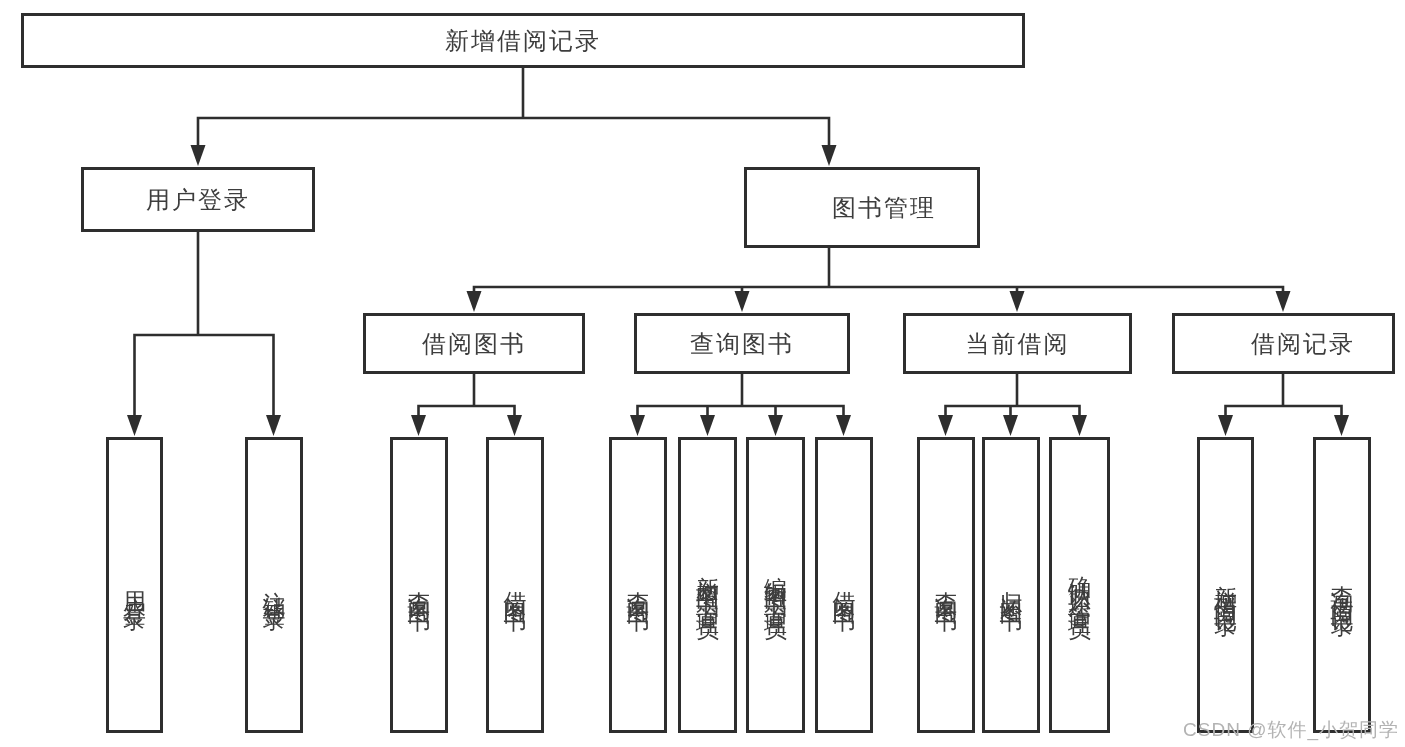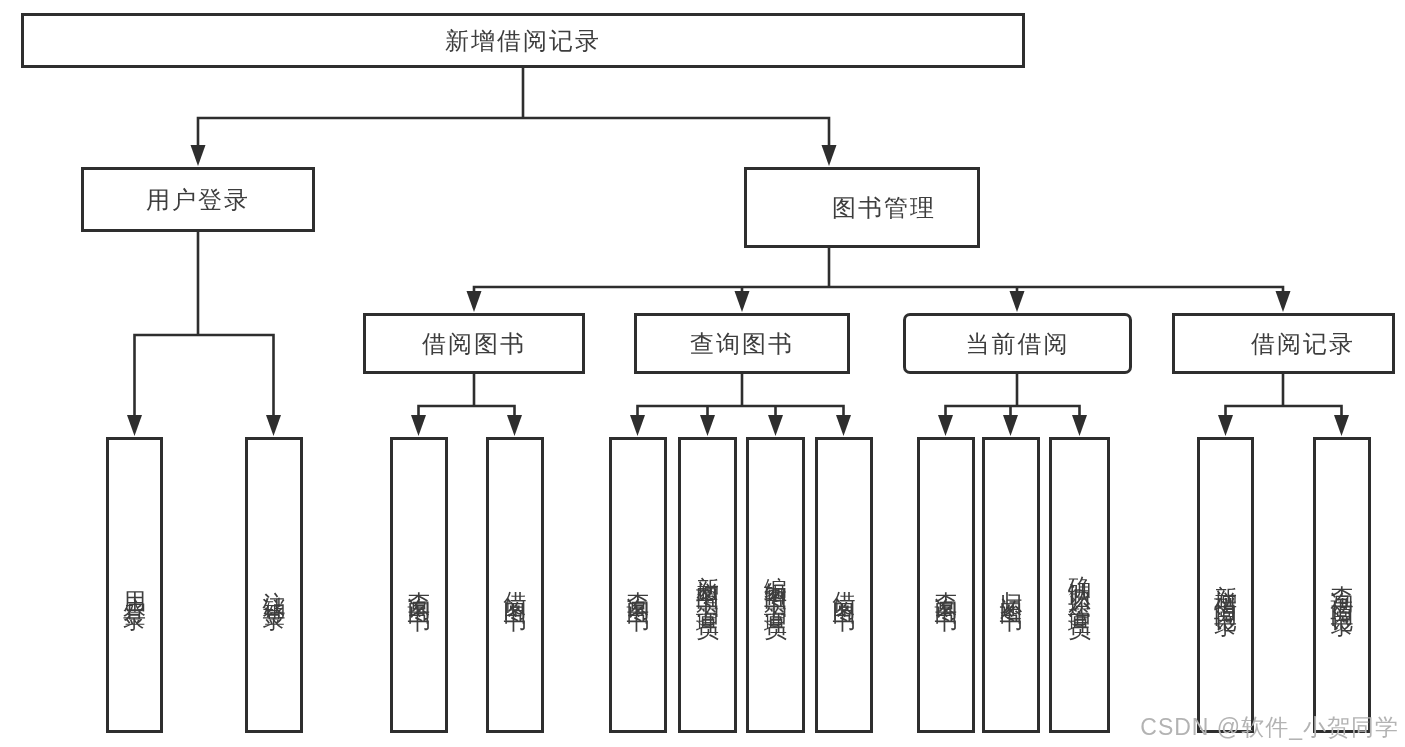--- a/index.html
+++ b/index.html
@@ -28,21 +28,21 @@
     writing-mode:vertical-rl;
     text-orientation:mixed;
     letter-spacing:6px;
     line-height:1;
     white-space:nowrap;
   }
   .watermark{
     position:absolute;
     right:6px;bottom:4px;
     color:#b3b3b3;
-    font-size:23px;
+    font-size:19px;
     letter-spacing:1px;
     pointer-events:none;
   }
 </style>
 </head>
 <body>
 
 <div class="page">
 
   <svg class="connectors" width="1405" height="747" viewBox="0 0 1405 747" fill="none" xmlns="http://www.w3.org/2000/svg">
@@ -98,21 +98,21 @@
   <div class="node" style="left:744px;top:167px;width:236px;height:81px;padding-left:44px;">
     <span>图书管理</span>
   </div>
 
   <div class="node" style="left:363px;top:313px;width:222px;height:61px;">
     <span>借阅图书</span>
   </div>
   <div class="node" style="left:634px;top:313px;width:216px;height:61px;">
     <span>查询图书</span>
   </div>
-  <div class="node" style="left:903px;top:313px;width:229px;height:61px;border-radius:7px;">
+  <div class="node" style="left:903px;top:313px;width:229px;height:61px;">
     <span>当前借阅</span>
   </div>
   <div class="node" style="left:1172px;top:313px;width:223px;height:61px;padding-left:39px;">
     <span>借阅记录</span>
   </div>
 
   <div class="node leaf" style="left:106px;top:437px;width:57px;height:296px;">
     <span class="vtext">用户登录</span>
   </div>
   <div class="node leaf" style="left:245px;top:437px;width:58px;height:296px;">

